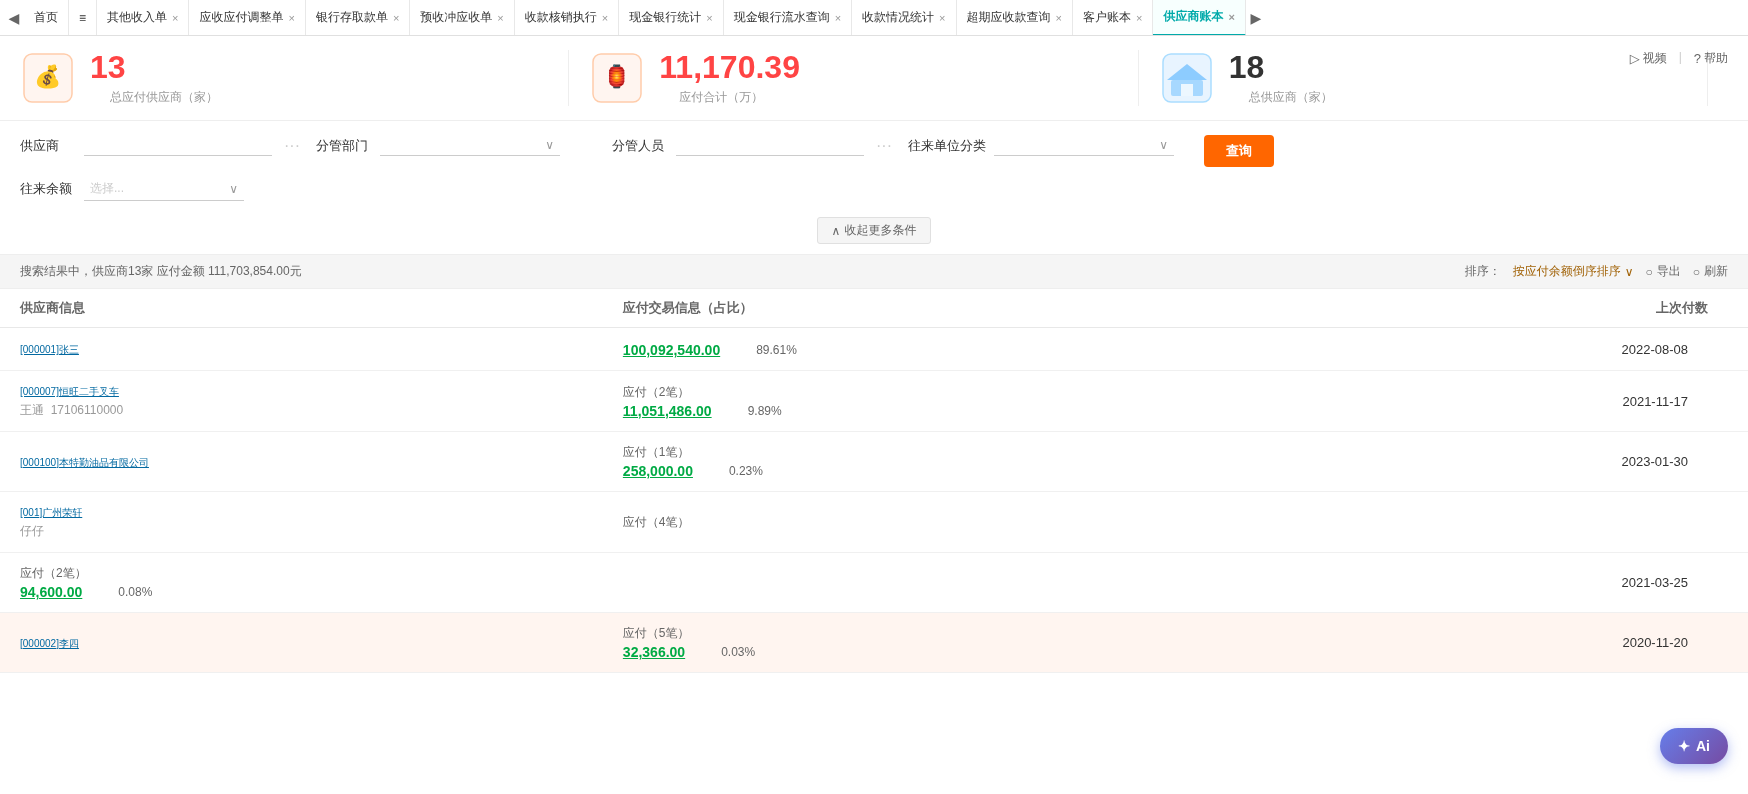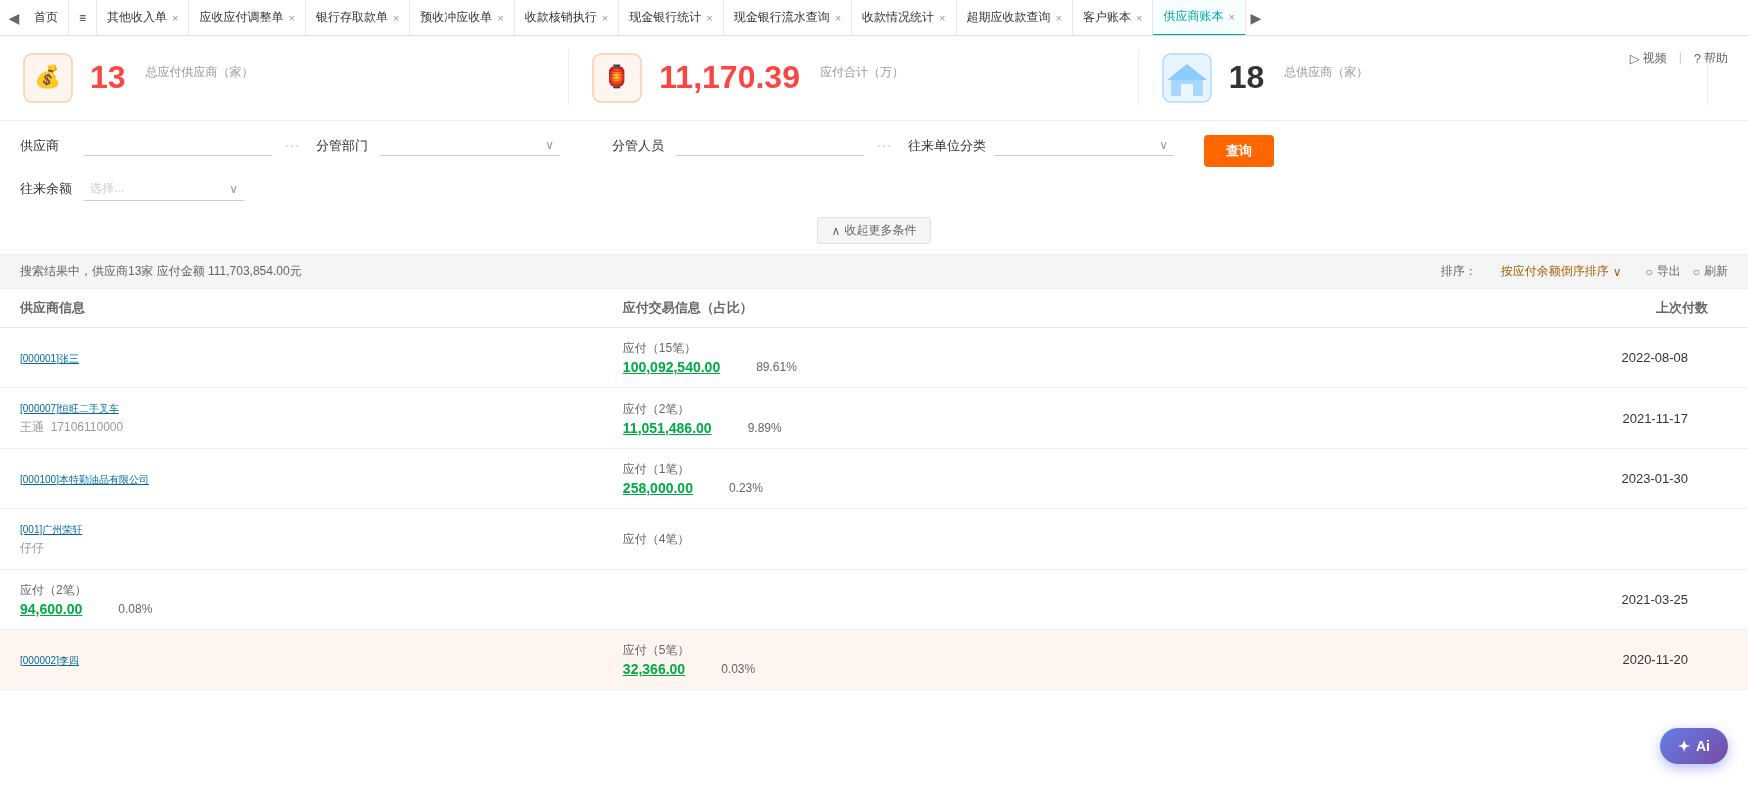--- a/index.html
+++ b/index.html
@@ -20,21 +20,21 @@
       align-items: center;
       padding: 0 10px;
       height: 36px;
       font-size: 12px;
       color: #333;
       white-space: nowrap;
       cursor: pointer;
       border-right: 1px solid #e8e8e8;
       position: relative;
     }
-    .nav-tab.active { color: #00aaaa; border-bottom: 2px solid #00aaaa; background: #f7fffe; }
+    .nav-tab.active { color: #00aaaa; border-bottom: 2px solid #00aaaa; background: #f7fffe; font-weight: bold; }
     .nav-tab .close-btn {
       margin-left: 5px;
       font-size: 11px;
       color: #999;
       cursor: pointer;
     }
     .nav-arrow {
       display: flex;
       align-items: center;
       justify-content: center;
@@ -65,21 +65,21 @@
     }
     .stat-block:last-child { border-right: none; margin-right: 0; }
     .stat-icon {
       width: 56px;
       height: 56px;
       display: flex;
       align-items: center;
       justify-content: center;
     }
     .stat-icon svg { width: 52px; height: 52px; }
-    .stat-info { display: flex; flex-direction: row; }
+    .stat-info { display: flex; flex-direction: column; }
     .stat-number { font-size: 32px; font-weight: bold; color: #ff4444; line-height: 1.1; }
     .stat-label { font-size: 12px; color: #999; margin-top: 4px; margin-left: 20px; }
     .header-actions {
       position: absolute;
       right: 20px;
       top: 14px;
       display: flex;
       gap: 12px;
       font-size: 12px;
       color: #666;
@@ -167,21 +167,21 @@
       display: flex;
       align-items: center;
       justify-content: space-between;
       font-size: 12px;
       color: #666;
       border-bottom: 1px solid #eee;
     }
     .result-bar .sort-area {
       display: flex;
       align-items: center;
-      gap: 24px;
+      gap: 12px;
     }
     .sort-select {
       display: flex;
       align-items: center;
       gap: 4px;
       cursor: pointer;
       color: #a16207;
     }
     .result-actions {
       display: flex;
@@ -463,21 +463,20 @@
 
   <div class="main-content">
 
     <div class="table-row">
       <div class="col-supplier">
         <div>
           <span class="supplier-name">[000001]张三</span>
         </div>
       </div>
       <div class="col-trade">
-        <div class="trade-label">应付（15笔）</div>
         <div class="trade-row">
           <span class="trade-amount">100,092,540.00</span>
           <span class="trade-percent">89.61%</span>
         </div>
       </div>
       <div class="col-lastpay">
         <span class="last-pay-date">2022-08-08</span>
       </div>
     </div>
 

